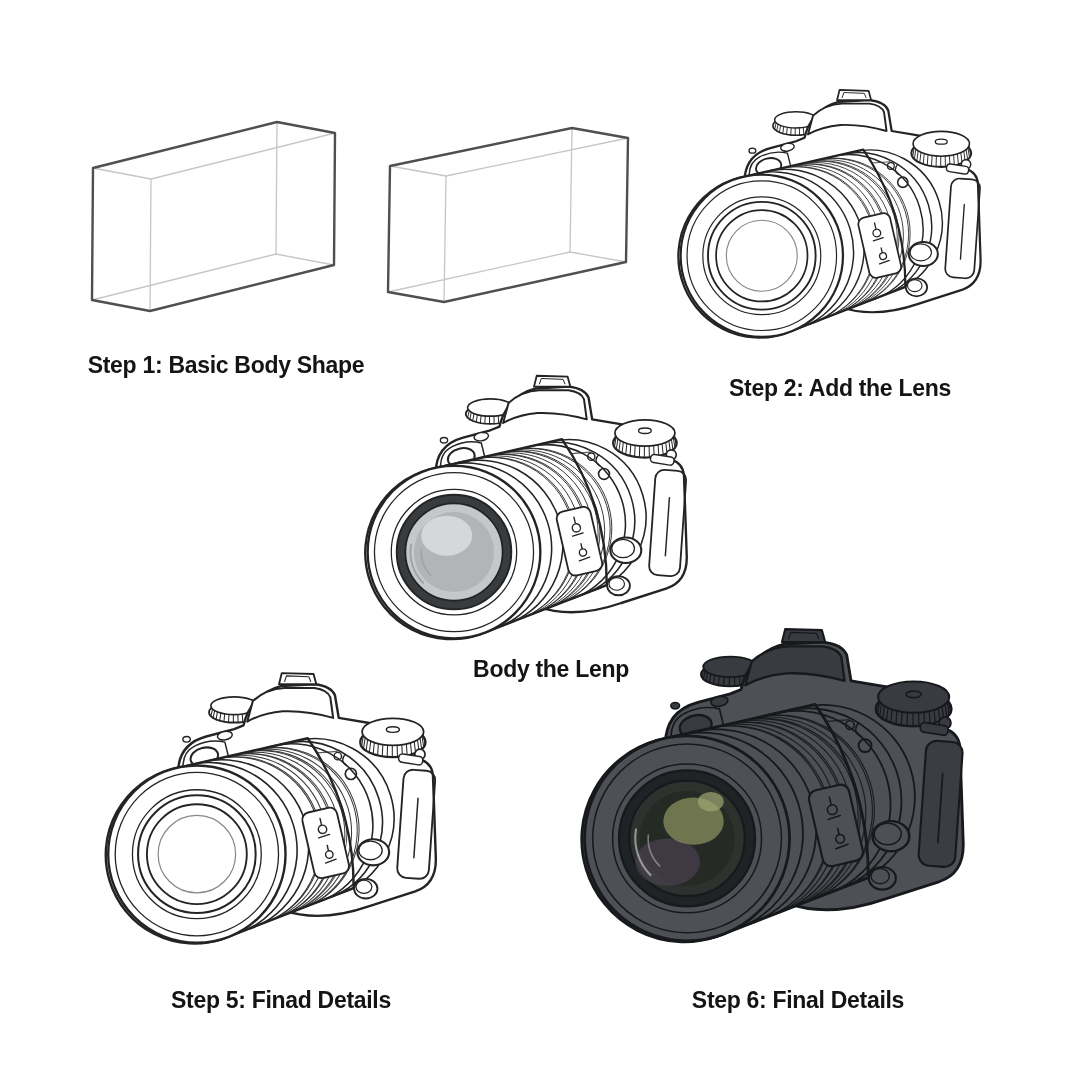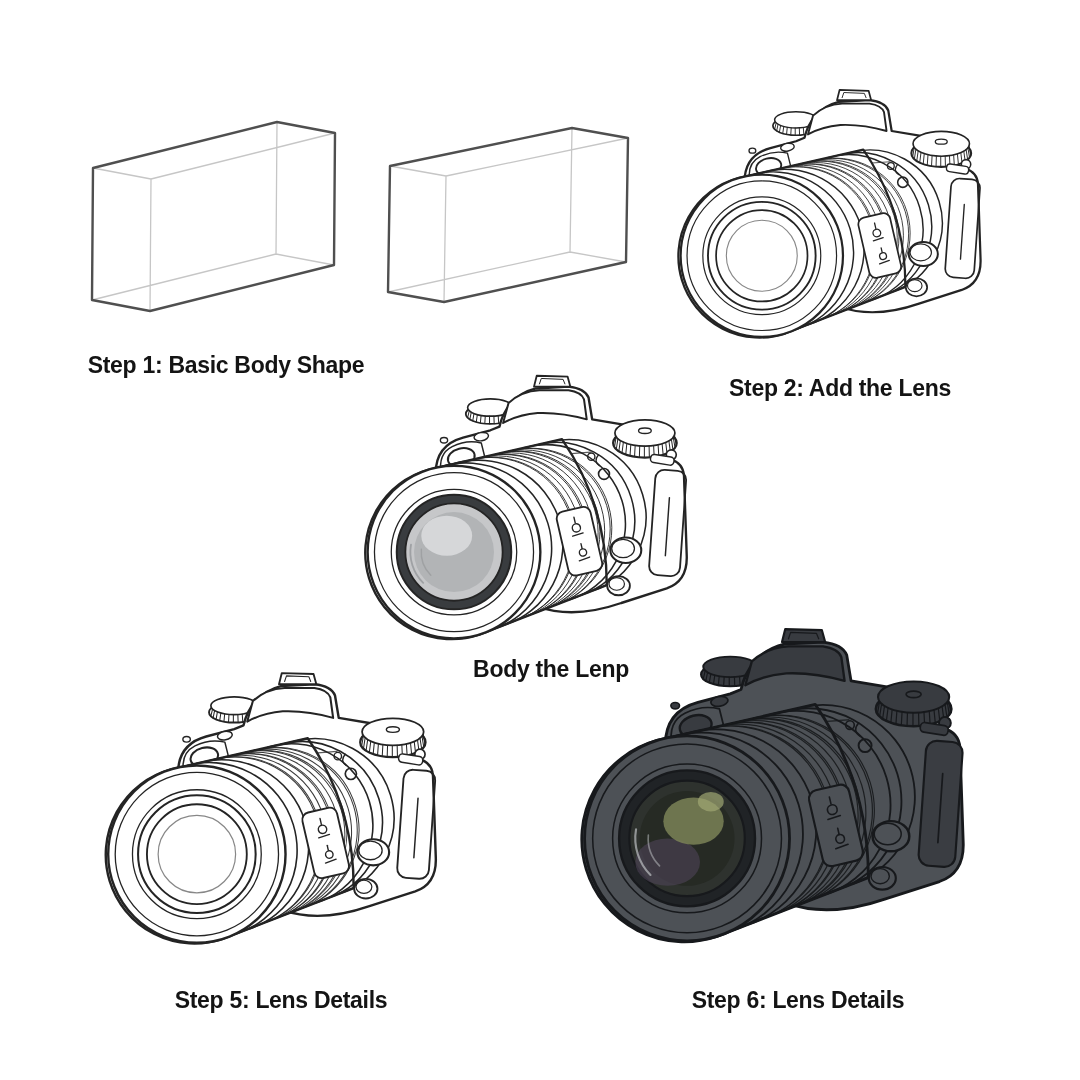--- a/index.html
+++ b/index.html
@@ -348,21 +348,21 @@
           <g transform="translate(347,176) rotate(4)">
             <rect x="-17" y="-58" width="34" height="116" rx="10" fill="none" stroke="#242424" stroke-width="2"></rect>
             <line x1="0.0" y1="-28.0" x2="0.0" y2="36.0" stroke="#242424" stroke-width="1.6" stroke-linecap="round"></line>
           </g>
           <g transform="translate(341,107) rotate(9)">
             <rect x="-13" y="-5" width="26" height="9" rx="4" fill="#ffffff" stroke="#242424" stroke-width="1.6"></rect>
           </g>
         </svg>
       </div>
   </figure>
-  <div class="label lbl4">Step 5: Lens Details</div>
+  <div class="label lbl4">Step 5: Finad Details</div>
 
   <figure class="fig fig-cam6">
     <div style="width: 100%; height: 100%;">
         <svg viewBox="0 0 400 330" xmlns="http://www.w3.org/2000/svg">
           <ellipse cx="152.0" cy="56.0" rx="27.0" ry="11.0" fill="#383b40" stroke="#17191c" stroke-width="2"></ellipse>
           <ellipse cx="152.0" cy="49.0" rx="25.0" ry="9.5" fill="#383b40" stroke="#17191c" stroke-width="1.8"></ellipse>
           <line x1="176.1" y1="51.5" x2="178.1" y2="58.8" stroke="#17191c" stroke-width="1.1" stroke-linecap="round"></line>
           <line x1="174.5" y1="53.2" x2="176.3" y2="60.8" stroke="#17191c" stroke-width="1.1" stroke-linecap="round"></line>
           <line x1="172.0" y1="54.7" x2="173.6" y2="62.6" stroke="#17191c" stroke-width="1.1" stroke-linecap="round"></line>
           <line x1="168.7" y1="56.1" x2="170.1" y2="64.2" stroke="#17191c" stroke-width="1.1" stroke-linecap="round"></line>
@@ -456,15 +456,15 @@
           <g transform="translate(347,176) rotate(4)">
             <rect x="-17" y="-58" width="34" height="116" rx="10" fill="#3a3d42" stroke="#17191c" stroke-width="2"></rect>
             <line x1="0.0" y1="-28.0" x2="0.0" y2="36.0" stroke="#17191c" stroke-width="1.6" stroke-linecap="round"></line>
           </g>
           <g transform="translate(341,107) rotate(9)">
             <rect x="-13" y="-5" width="26" height="9" rx="4" fill="#383b40" stroke="#17191c" stroke-width="1.6"></rect>
           </g>
         </svg>
       </div>
   </figure>
-  <div class="label lbl5">Step 6: Lens Details</div>
+  <div class="label lbl5">Step 6: Final Details</div>
 
 </div>
 
 </body></html>

